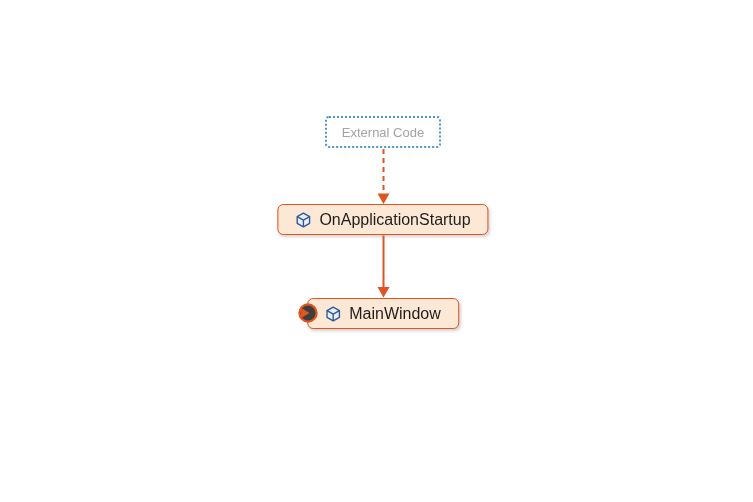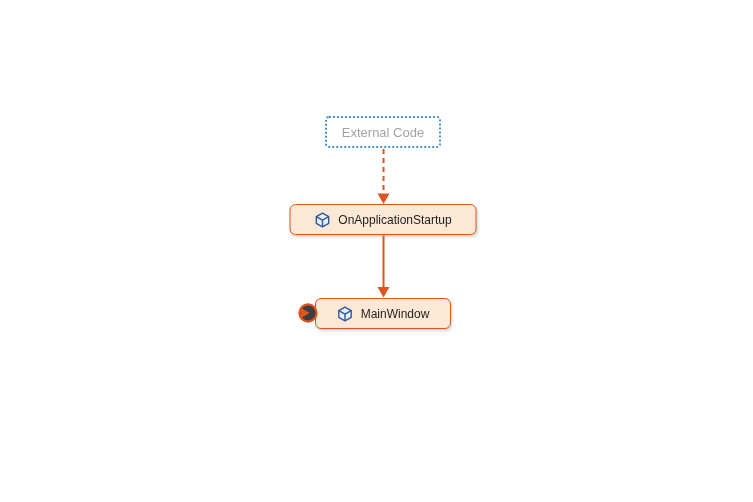--- a/index.html
+++ b/index.html
@@ -57,21 +57,21 @@
     font-size: 13px;
     padding: 0 10px;
   }
   .node-code {
     left: 383px;
     background: var(--node-fill, #FCE8D5);
     border: 1.5px solid var(--accent-orange, #E0551F);
     border-radius: 6px;
     box-shadow: 1px 2px 3px rgba(130, 130, 130, 0.35);
     color: var(--node-text, #1E1E1E);
-    font-size: 12px;
+    font-size: 16px;
     padding: 0 17px;
   }
   .node-startup {
     top: 204px;
     min-width: 187px;
     height: 31px;
   }
   .node-mainwindow {
     top: 298px;
     min-width: 136px;

